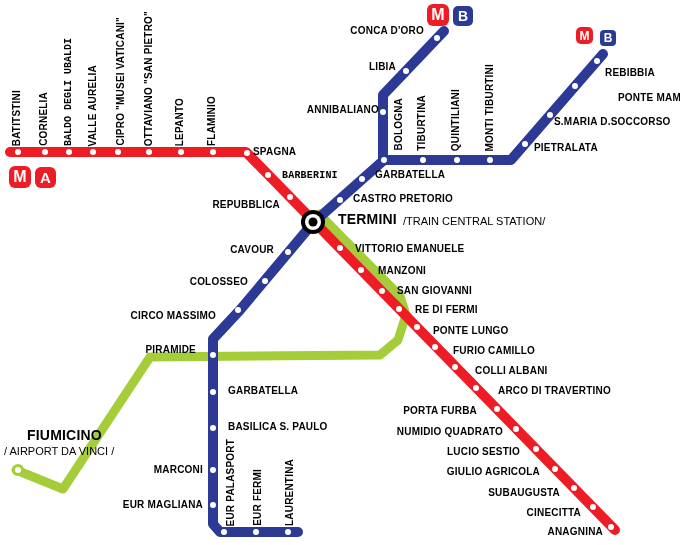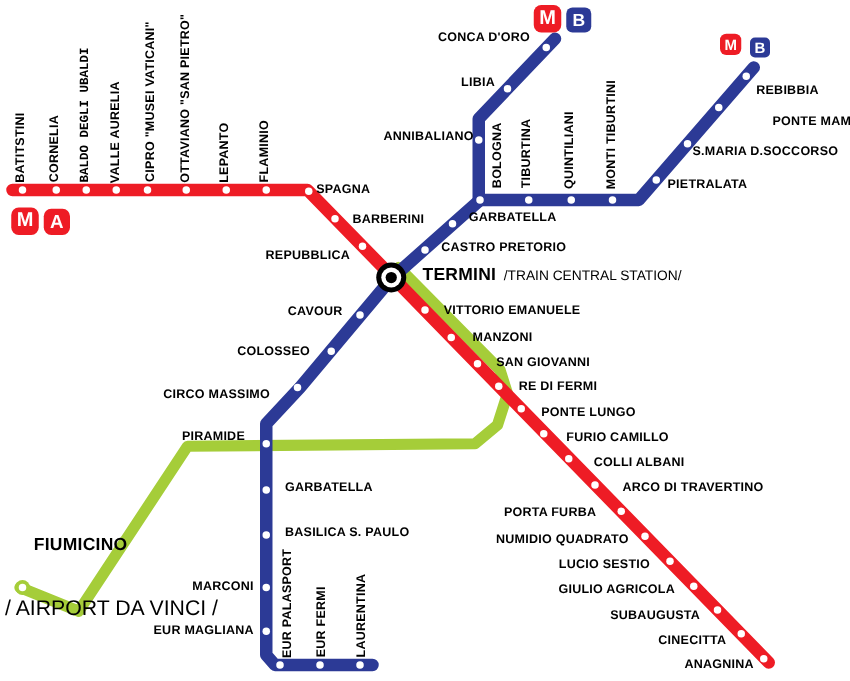--- a/index.html
+++ b/index.html
@@ -84,21 +84,21 @@
   <div id="labels">
       <div class="lbl v" style="left: 12px; bottom: 399px;">BATITSTINI</div>
       <div class="lbl v" style="left: 39px; bottom: 399px;">CORNELIA</div>
       <div class="lbl v mono" style="left: 64px; bottom: 399px;">BALDO DEGLI UBALDI</div>
       <div class="lbl v" style="left: 88px; bottom: 399px;">VALLE AURELIA</div>
       <div class="lbl v" style="left: 116px; bottom: 399px;">CIPRO "MUSEI VATICANI"</div>
       <div class="lbl v" style="left: 144px; bottom: 399px;">OTTAVIANO "SAN PIETRO"</div>
       <div class="lbl v" style="left: 175px; bottom: 399px;">LEPANTO</div>
       <div class="lbl v" style="left: 207px; bottom: 399px;">FLAMINIO</div>
       <div class="lbl" style="left: 253px; top: 132px; margin-top: 15px;">SPAGNA</div>
-      <div class="lbl" style="left: 282px; top: 171px;">BARBERINI</div>
+      <div class="lbl" style="left: 282px; top: 171px; font-family: Liberation Mono, monospace;">BARBERINI</div>
       <div class="lbl" style="right: 400px; top: 200px;">REPUBBLICA</div>
       <div class="lbl" style="right: 256px; top: 26px;">CONCA D'ORO</div>
       <div class="lbl" style="right: 284px; top: 62px;">LIBIA</div>
       <div class="lbl" style="right: 301px; top: 105px;">ANNIBALIANO</div>
       <div class="lbl v" style="left: 394px; bottom: 394px;">BOLOGNA</div>
       <div class="lbl v" style="left: 417px; bottom: 394px;">TIBURTINA</div>
       <div class="lbl v" style="left: 451px; bottom: 394px;">QUINTILIANI</div>
       <div class="lbl v" style="left: 485px; bottom: 394px;">MONTI TIBURTINI</div>
       <div class="lbl" style="left: 375px; top: 170px;">GARBATELLA</div>
       <div class="lbl" style="left: 353px; top: 194px;">CASTRO PRETORIO</div>
@@ -128,21 +128,21 @@
       <div class="lbl" style="right: 464px; top: 311px;">CIRCO MASSIMO</div>
       <div class="lbl" style="right: 484px; top: 345px;">PIRAMIDE</div>
       <div class="lbl" style="left: 228px; top: 386px;">GARBATELLA</div>
       <div class="lbl" style="left: 228px; top: 422px;">BASILICA S. PAULO</div>
       <div class="lbl" style="right: 477px; top: 465px;">MARCONI</div>
       <div class="lbl" style="right: 477px; top: 500px;">EUR MAGLIANA</div>
       <div class="lbl v" style="left: 226px; bottom: 19px;">EUR PALASPORT</div>
       <div class="lbl v" style="left: 253px; bottom: 19px;">EUR FERMI</div>
       <div class="lbl v" style="left: 285px; bottom: 19px;">LAURENTINA</div>
       <div class="lbl" style="font-size: 14px; left: 7px; top: 428px; padding-left: 20px;">FIUMICINO</div>
-      <div class="lbl normal" style="font-size: 17px; left: 4px; top: 446px; margin-top: 32px;">/ AIRPORT DA VINCI /</div>
+      <div class="lbl normal" style="font-size: 11px; left: 4px; top: 446px;">/ AIRPORT DA VINCI /</div>
     </div>
   <div id="logos">
       <div class="logo" style="left: 9px; top: 166px; width: 22px; height: 22px; background: rgb(238, 28, 37); border-radius: 6px; font-size: 16px;">M</div>
       <div class="logo" style="left: 35px; top: 167px; width: 21px; height: 21px; background: rgb(238, 28, 37); border-radius: 6px; font-size: 15px;">A</div>
       <div class="logo" style="left: 427px; top: 4px; width: 22px; height: 22px; background: rgb(238, 28, 37); border-radius: 6px; font-size: 16px;">M</div>
       <div class="logo" style="left: 453px; top: 6px; width: 20px; height: 20px; background: rgb(44, 58, 150); border-radius: 5px; font-size: 14px;">B</div>
       <div class="logo" style="left: 576px; top: 27px; width: 17px; height: 17px; background: rgb(238, 28, 37); border-radius: 5px; font-size: 12px;">M</div>
       <div class="logo" style="left: 600px; top: 30px; width: 16px; height: 16px; background: rgb(44, 58, 150); border-radius: 4px; font-size: 12px;">B</div>
     </div>
 </div>

